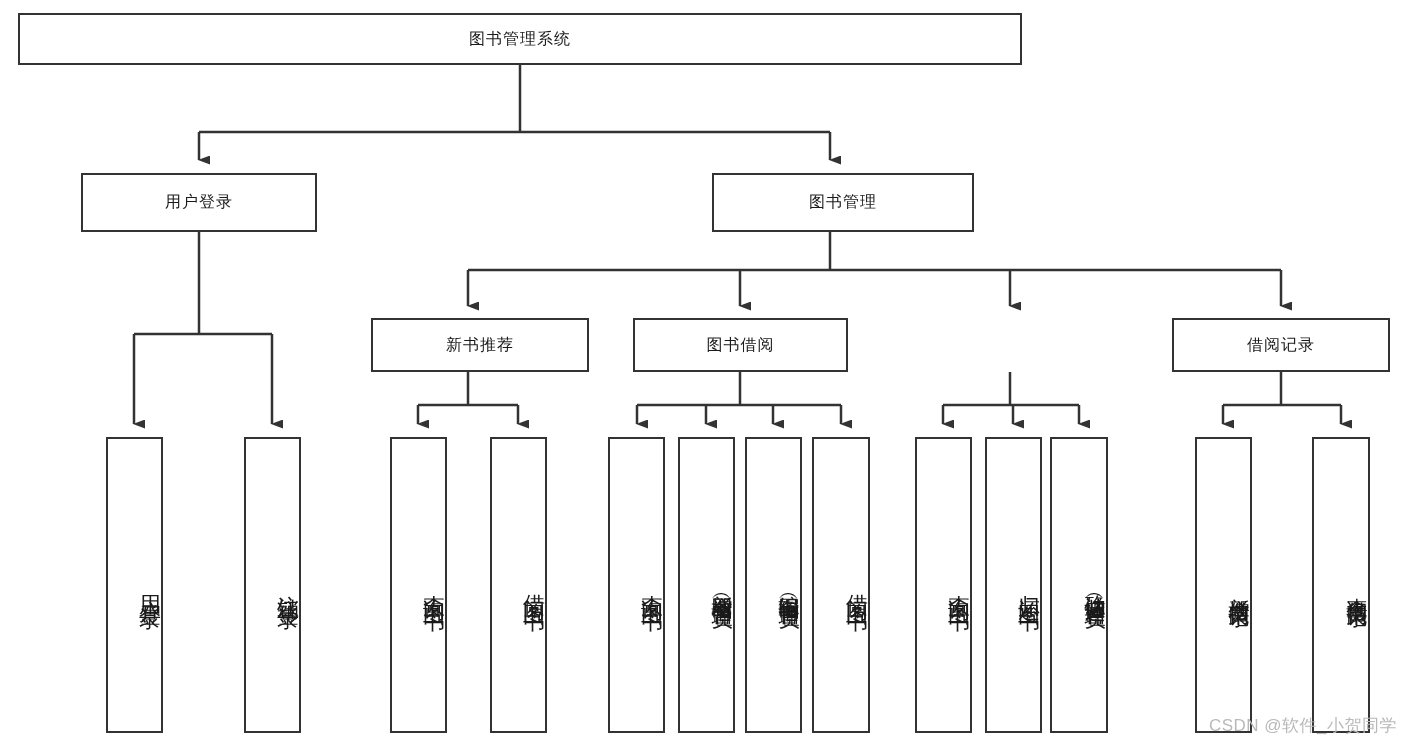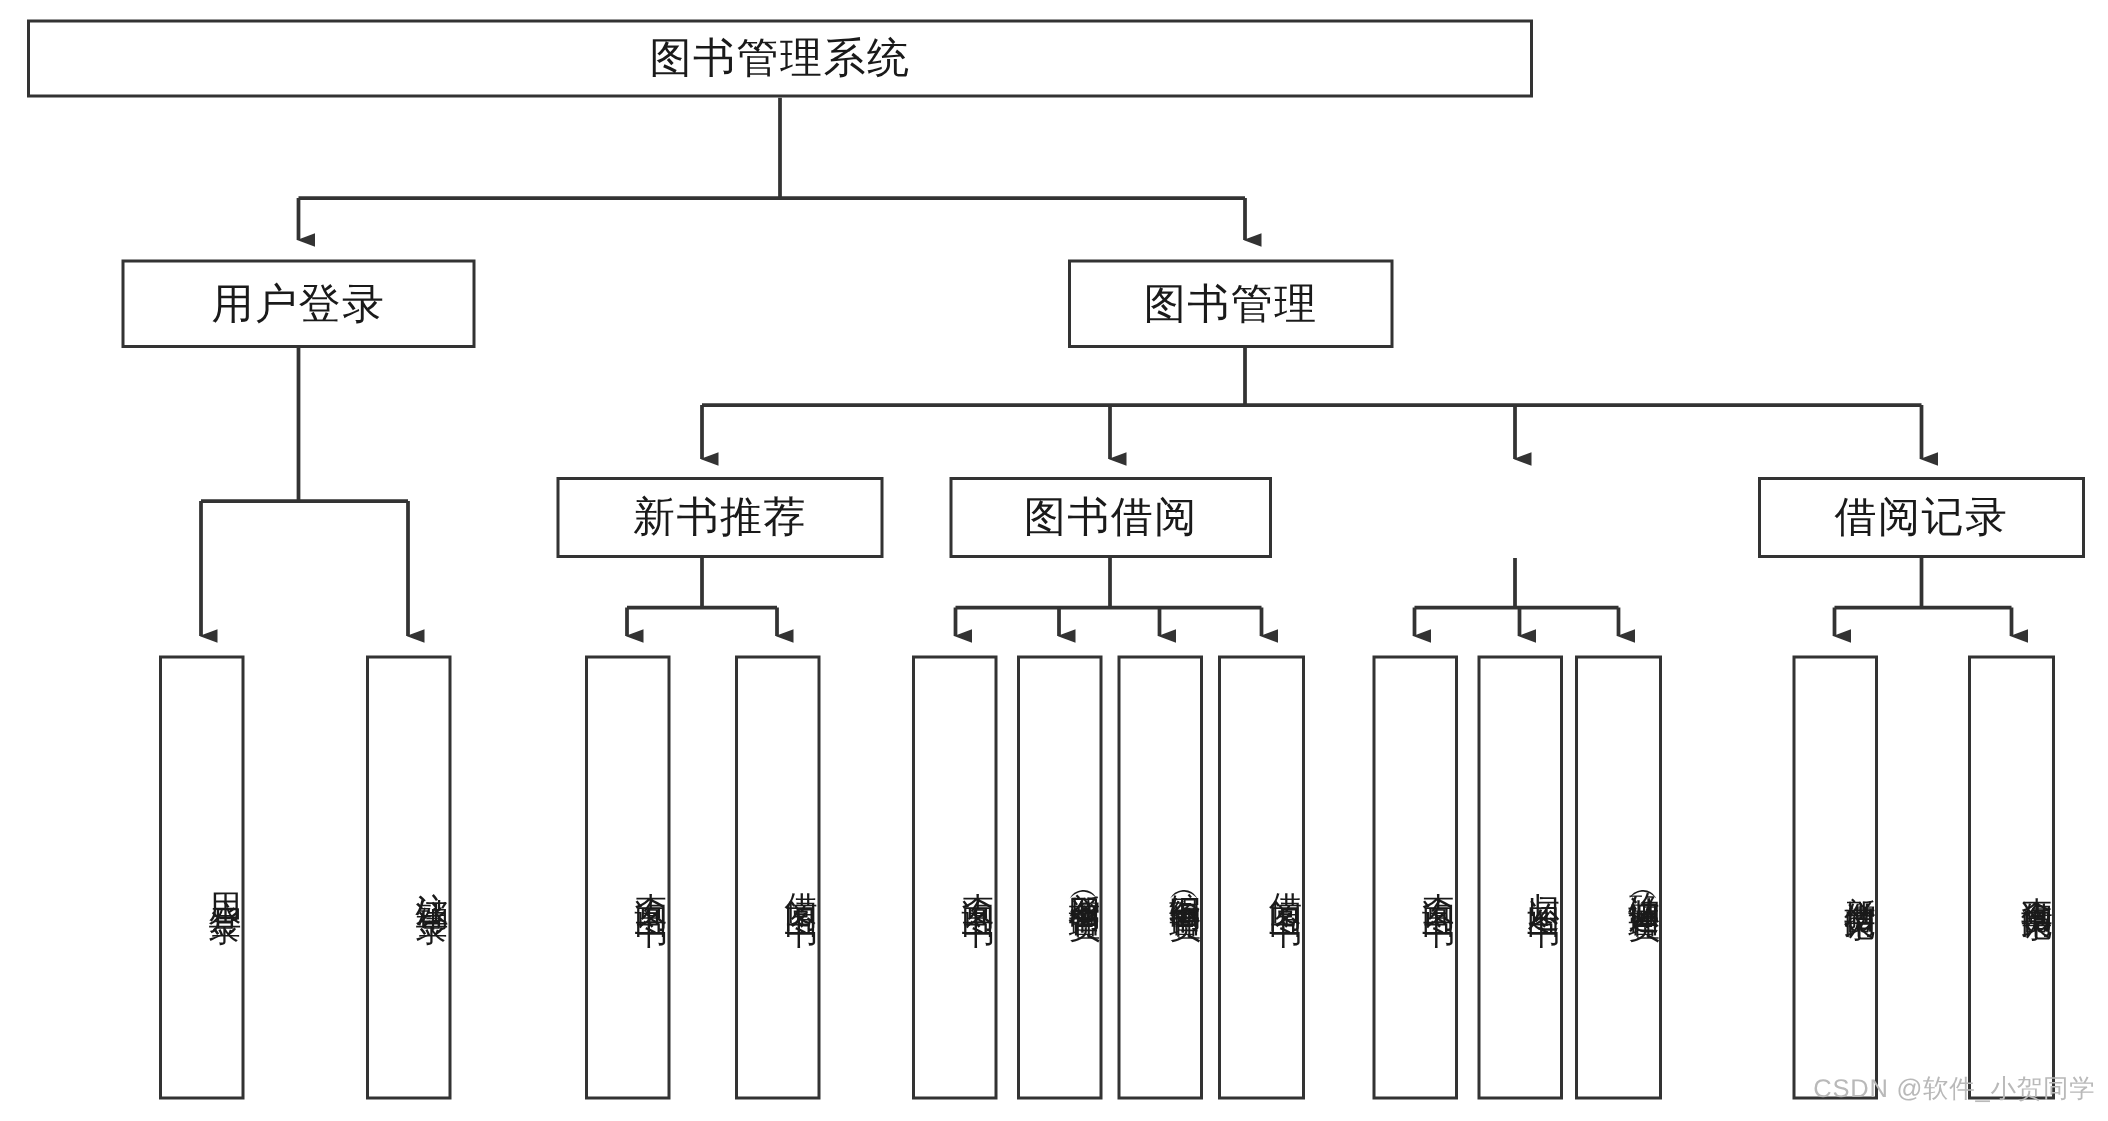--- a/index.html
+++ b/index.html
@@ -26,21 +26,21 @@
     position: absolute;
     box-sizing: border-box;
     border: 2.5px solid #333333;
     background: #ffffff;
     display: flex;
     align-items: center;
     justify-content: center;
     color: #1a1a1a;
   }
   .node-h {
-    font-size: 28px;
+    font-size: 16px;
     letter-spacing: 1px;
     white-space: nowrap;
   }
   .node-v {
     writing-mode: vertical-rl;
     text-orientation: upright;
     font-size: 22px;
     letter-spacing: 5px;
     line-height: 1;
     padding-top: 4px;
@@ -116,21 +116,21 @@
     </g>
   </svg>
 
   <div class="node node-h" style="left:18px; top:13px; width:1004px; height:52px;">
     <span>图书管理系统</span>
   </div>
 
   <div class="node node-h" style="left:81px; top:173px; width:236px; height:59px;">
     <span>用户登录</span>
   </div>
-  <div class="node node-h" style="left:712px; top:173px; width:217px; height:59px;">
+  <div class="node node-h" style="left:712px; top:173px; width:262px; height:59px;">
     <span>图书管理</span>
   </div>
 
   <div class="node node-h" style="left:360px; top:318px; width:218px; height:54px;margin-left:11px;">
     <span>新书推荐</span>
   </div>
   <div class="node node-h" style="left:633px; top:318px; width:215px; height:54px;">
     <span>图书借阅</span>
   </div>
   <div class="node node-h" style="left:1172px; top:318px; width:218px; height:54px;font-family:Liberation Serif, serif;">

